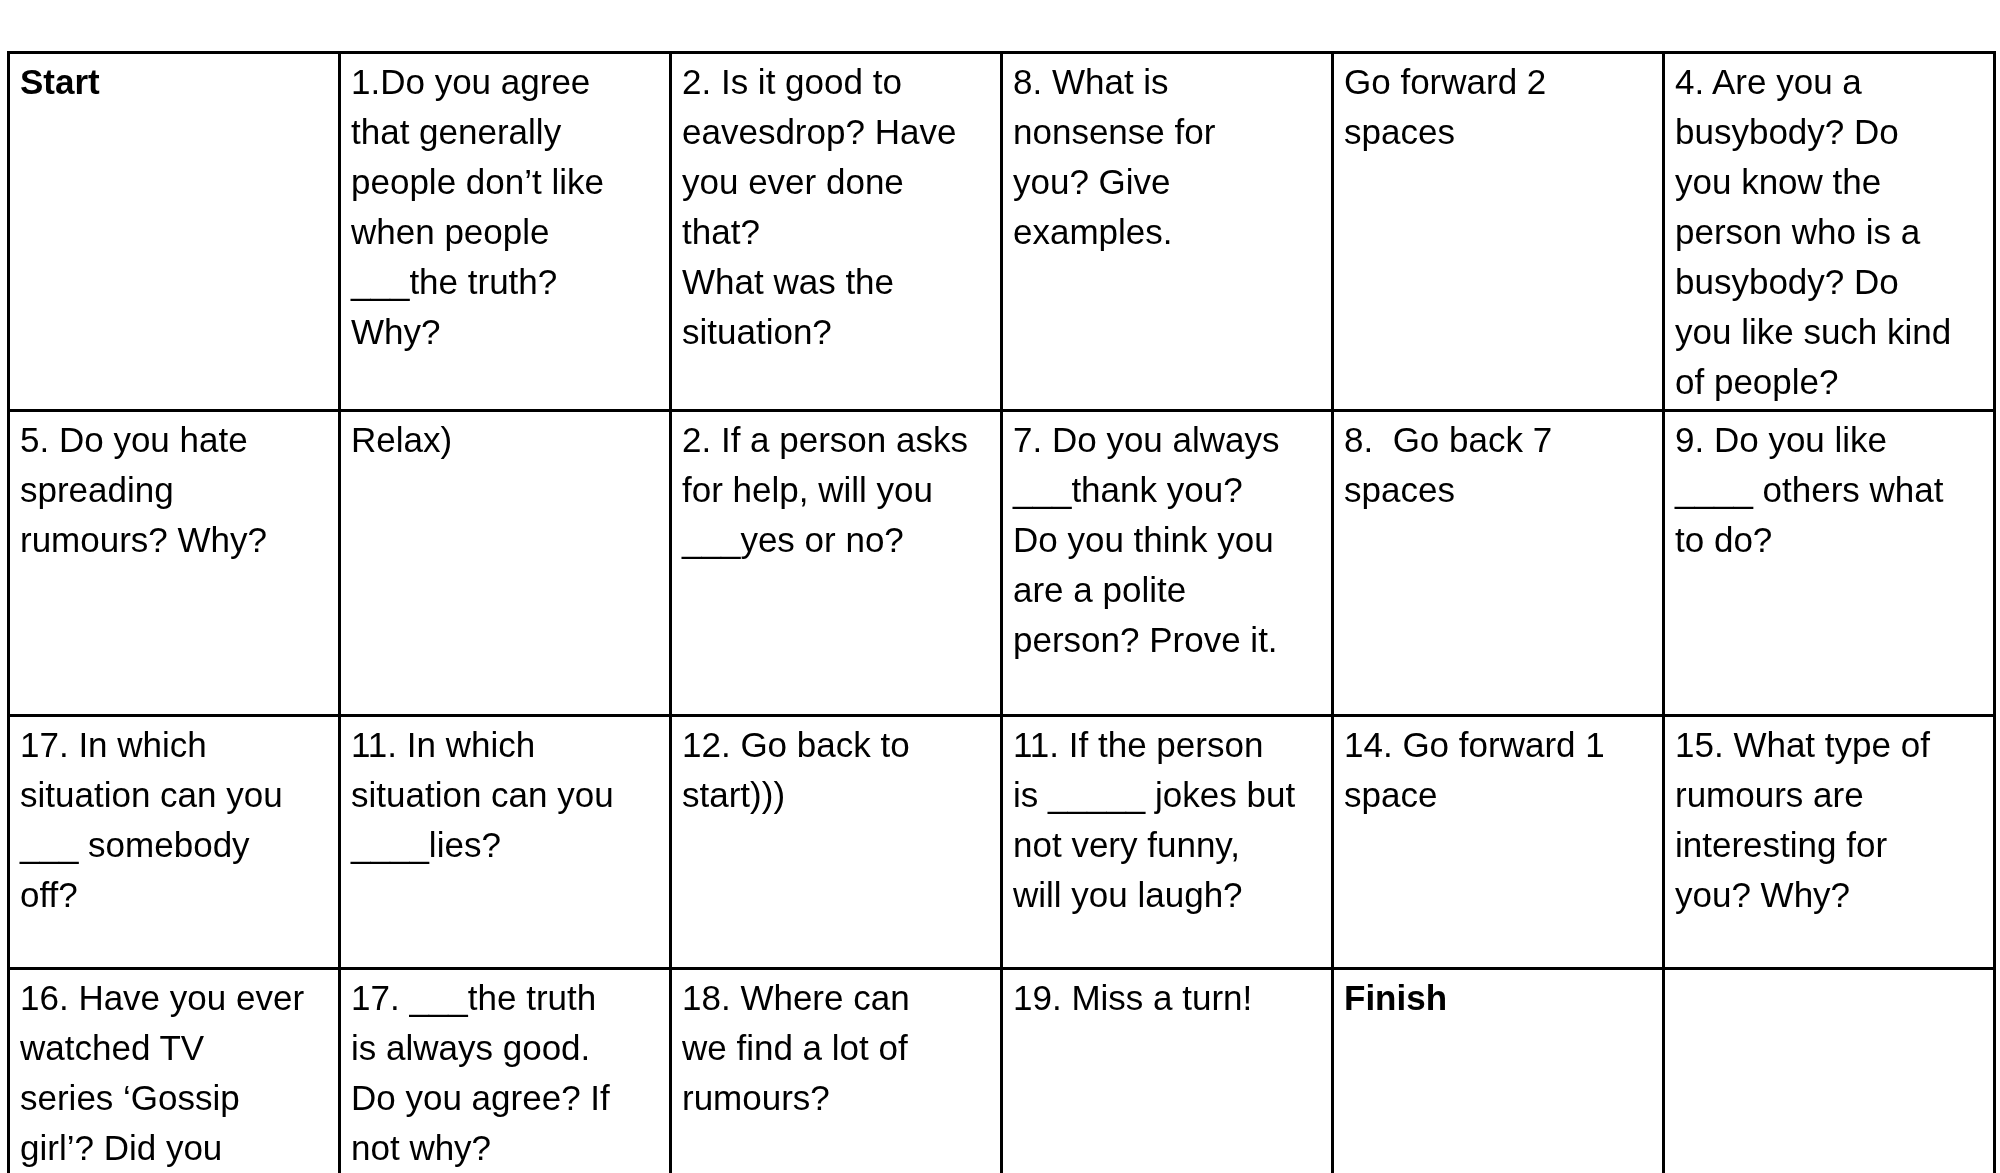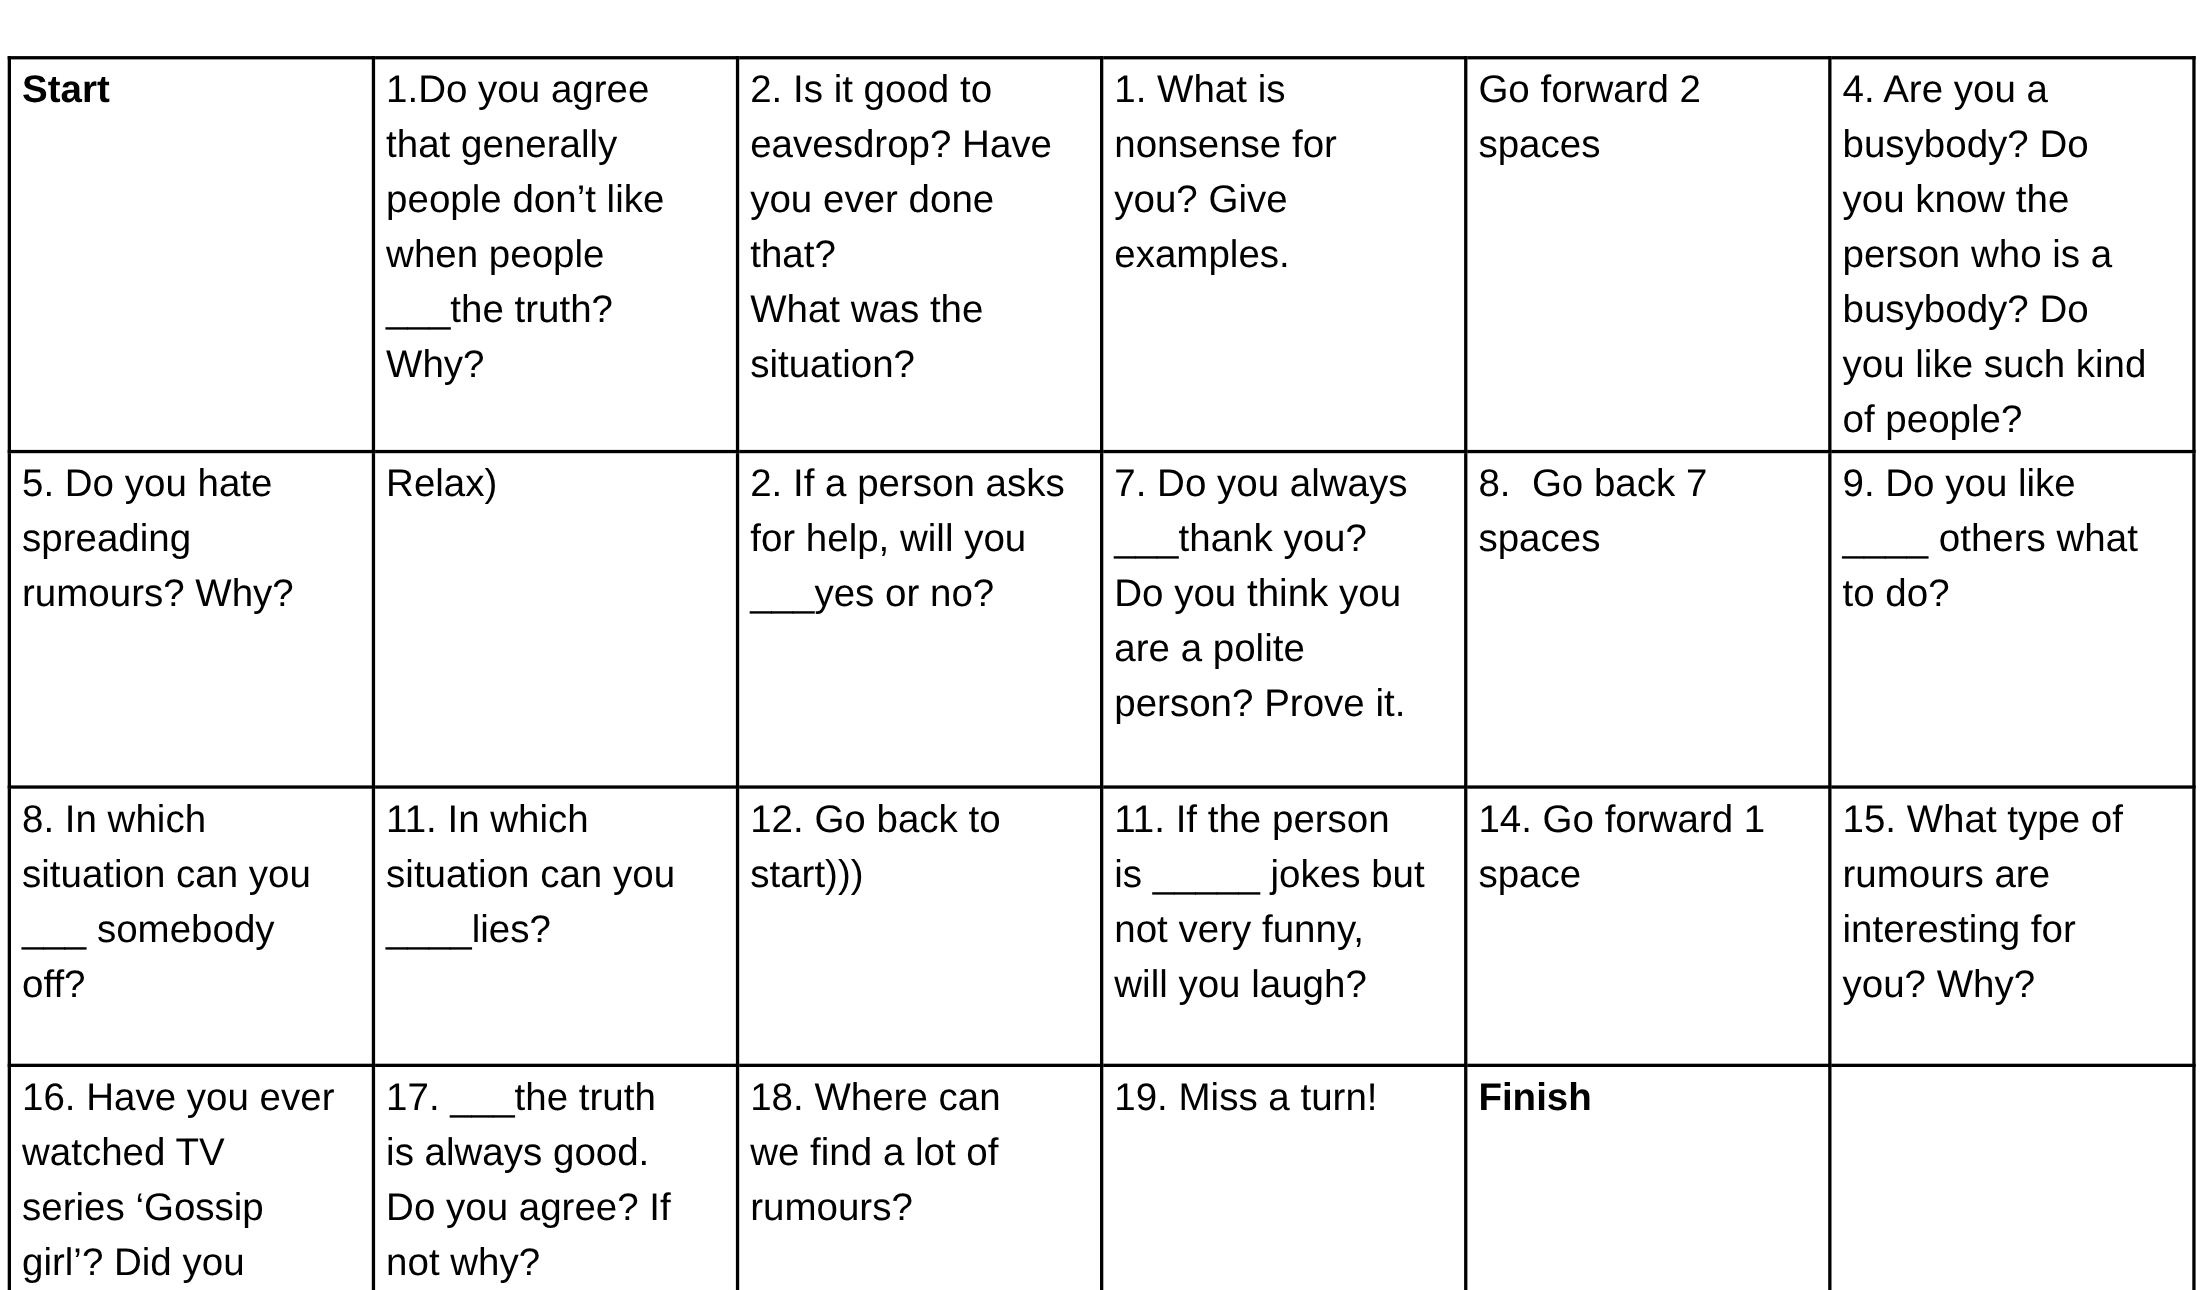--- a/index.html
+++ b/index.html
@@ -71,21 +71,21 @@
 people don’t like
 when people
 ___the truth?
 Why?</td>
           <td>2. Is it good to
 eavesdrop? Have
 you ever done
 that?
 What was the
 situation?</td>
-          <td>1. What is
+          <td>8. What is
 nonsense for
 you? Give
 examples.</td>
           <td>Go forward 2
 spaces</td>
           <td>4. Are you a
 busybody? Do
 you know the
 person who is a
 busybody? Do
@@ -105,21 +105,21 @@
 Do you think you
 are a polite
 person? Prove it.</td>
           <td>8.  Go back 7
 spaces</td>
           <td>9. Do you like
 ____ others what
 to do?</td>
         </tr>
         <tr class="r2">
-          <td>8. In which
+          <td>17. In which
 situation can you
 ___ somebody
 off?</td>
           <td>11. In which
 situation can you
 ____lies?</td>
           <td>12. Go back to
 start)))</td>
           <td>11. If the person
 is _____ jokes but

